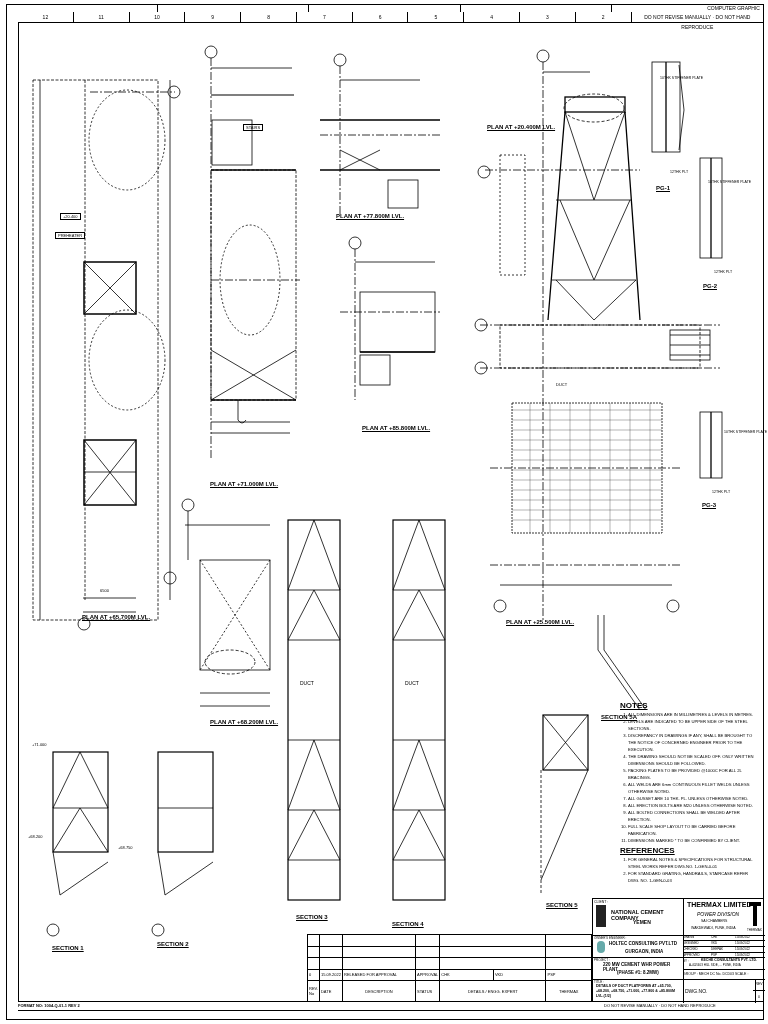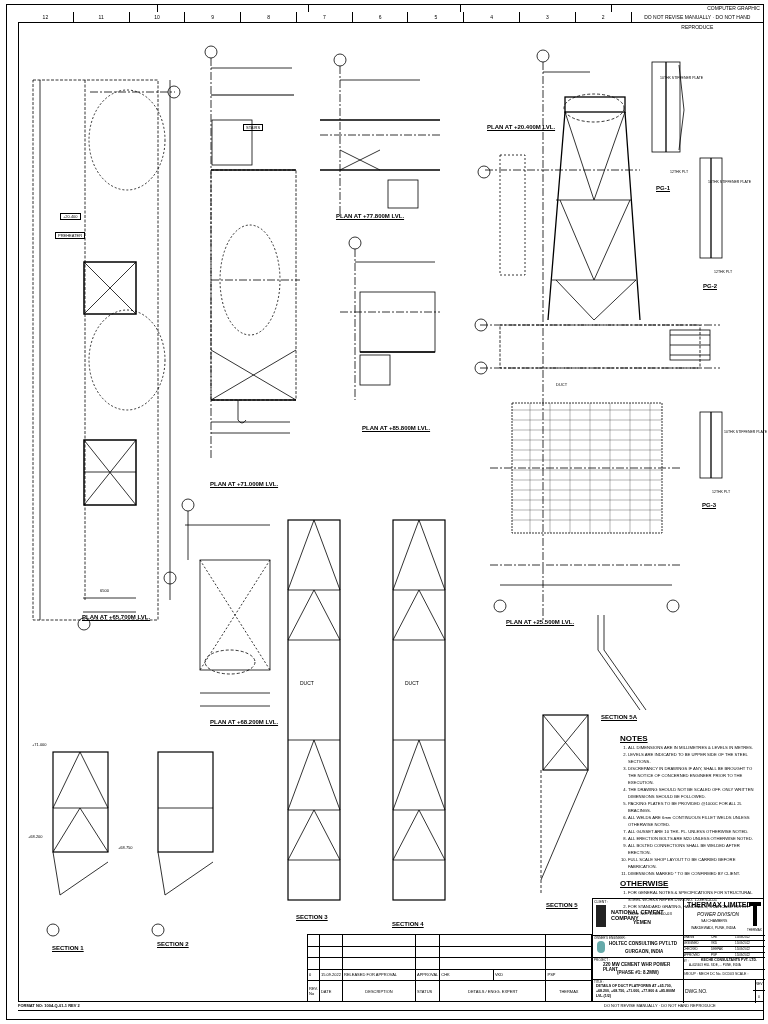--- a/index.html
+++ b/index.html
@@ -7,21 +7,21 @@
   .abs{position:absolute;}
   .sheet{left:6px;top:4px;width:758px;height:1016px;border:1.5px solid #000;box-sizing:border-box;}
   .inner{left:18px;top:22px;width:746px;height:980px;border:1px solid #000;box-sizing:border-box;}
   .zone-row{position:absolute;left:18px;top:12px;width:746px;height:10px;display:flex;border-bottom:1px solid #000;}
   .zone-row div{flex:1;border-right:1px solid #000;font-size:5px;text-align:center;line-height:10px;}
   .top-strip{position:absolute;left:6px;top:4px;width:758px;height:8px;display:flex;}
   .top-strip div{flex:1;border-right:1px solid #000;font-size:5px;text-align:right;padding-right:3px;line-height:8px;}
   .left-strip{position:absolute;left:6px;top:22px;width:12px;height:980px;border-right:1px solid #000;}
   .lbl{position:absolute;font-size:6px;font-weight:bold;text-decoration:underline;white-space:nowrap;}
   .note-title{font-size:8px;font-weight:bold;text-decoration:underline;}
-  .notes{position:absolute;left:620px;top:735px;width:140px;font-size:4.2px;line-height:7px;}
+  .notes{position:absolute;left:620px;top:702px;width:140px;font-size:4.2px;line-height:7px;}
   .notes ol{margin:2px 0 0 0;padding-left:8px;}
   .tb{position:absolute;border:1px solid #000;box-sizing:border-box;font-size:5px;}
   .rev-table{position:absolute;left:307px;top:934px;width:285px;height:68px;border:1px solid #000;border-collapse:collapse;font-size:4px;}
   .rev-table td{border:1px solid #000;padding:0 1px;height:9px;}
   svg{position:absolute;left:0;top:0;}
   .bold{font-weight:bold;}
 </style>
 </head>
 <body>
 
@@ -252,21 +252,21 @@
     <li>DISCREPANCY IN DRAWINGS IF ANY, SHALL BE BROUGHT TO THE NOTICE OF CONCERNED ENGINEER PRIOR TO THE EXECUTION.</li>
     <li>THE DRAWING SHOULD NOT BE SCALED OFF. ONLY WRITTEN DIMENSIONS SHOULD BE FOLLOWED.</li>
     <li>PACKING PLATES TO BE PROVIDED @1000C FOR ALL 2L BRACINGS.</li>
     <li>ALL WELDS ARE 6mm CONTINUOUS FILLET WELDS UNLESS OTHERWISE NOTED.</li>
     <li>ALL GUSSET ARE 10 THK. PL. UNLESS OTHERWISE NOTED.</li>
     <li>ALL ERECTION BOLTS ARE M20 UNLESS OTHERWISE NOTED.</li>
     <li>ALL BOLTED CONNECTIONS SHALL BE WELDED AFTER ERECTION.</li>
     <li>FULL SCALE SHOP LAYOUT TO BE CARRIED BEFORE FABRICATION.</li>
     <li>DIMENSIONS MARKED * TO BE CONFIRMED BY CLIENT.</li>
   </ol>
-  <div class="note-title" style="margin-top:3px;">OTHERWISE</div>
+  <div class="note-title" style="margin-top:3px;">REFERENCES</div>
   <ol>
     <li>FOR GENERAL NOTES &amp; SPECIFICATIONS FOR STRUCTURAL STEEL WORKS REFER DWG.NO. 1-GEN-0-01</li>
     <li>FOR STANDARD GRATING, HANDRAILS, STAIRCASE REFER DWG. NO. 1-GEN-0-03</li>
   </ol>
 </div>
 
 <table class="rev-table">
   <tbody>
       <tr>
         <td style="width:8px"></td>

